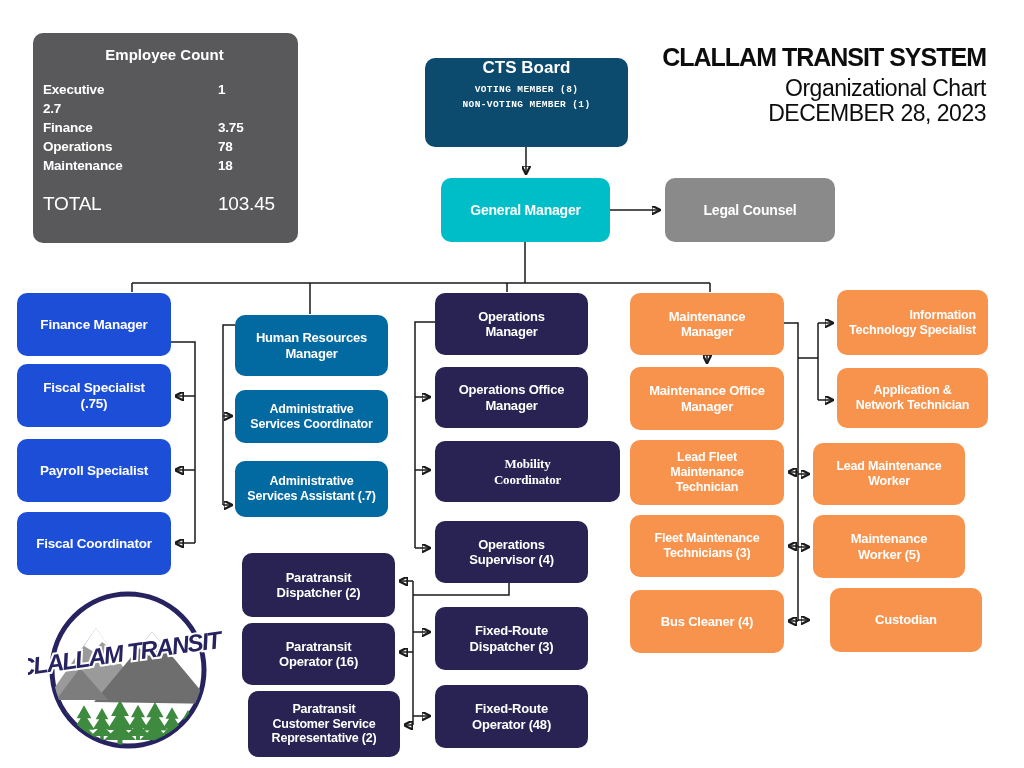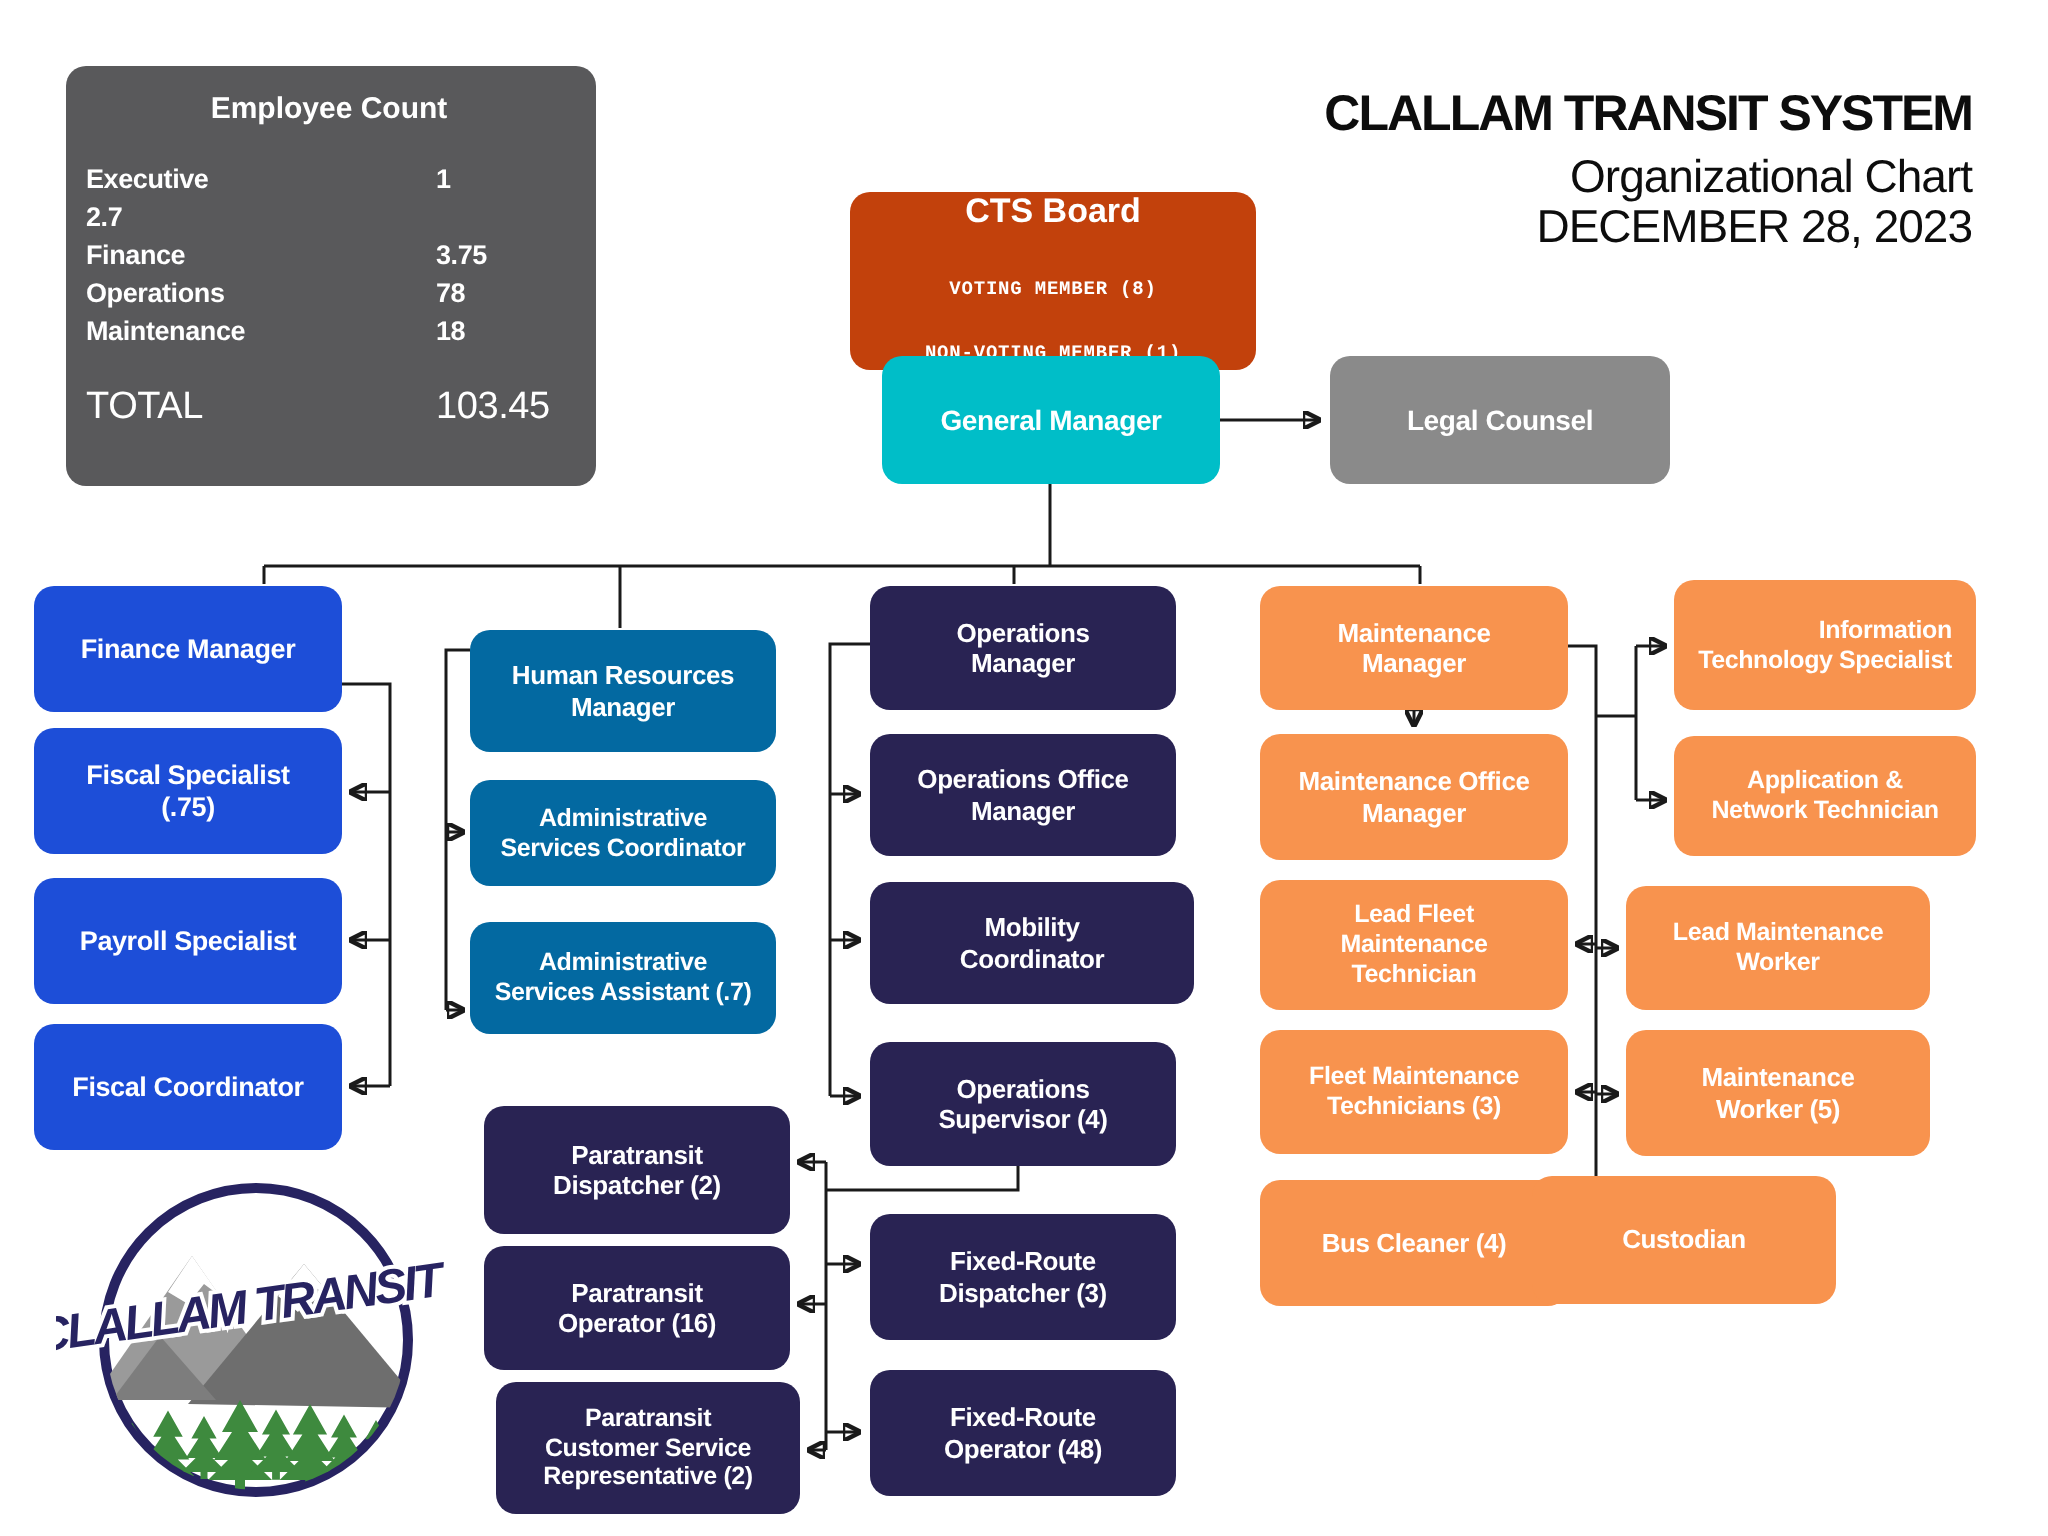--- a/index.html
+++ b/index.html
@@ -20,22 +20,22 @@
   .teal{background:#00BEC8;}
   .green{background:#1d4ed8;}
   .blue{background:#0369a1;}
   .navy{background:#292353;}
   .orange{background:#F8934E;}
   .gray{background:#8A8A8A;}
   .big-label{font-size:14px;font-weight:700;}
   
   #board{
     position:absolute;left:425px;top:58px;width:203px;height:89px;border-radius:10px;
-    background:#c2410c;color:#fff;display:flex;flex-direction:column;
-    align-items:center;justify-content:space-between;text-align:center;margin-top:38px;
+    background:#0c4a6e;color:#fff;display:flex;flex-direction:column;
+    align-items:center;justify-content:flex-start;text-align:center;
   }
   #board .b-title{font-size:17px;font-weight:700;margin-bottom:5px;}
   #board .b-sub{font-size:9.5px;font-weight:700;letter-spacing:0.4px;line-height:1.55;font-family:Liberation Mono, monospace;}
   
   #employee-panel{
     position:absolute;left:33px;top:33px;width:265px;height:210px;border-radius:10px;
     background:#59595B;color:#fff;box-sizing:border-box;padding:13px 12px 0 10px;
   }
   #employee-panel .ec-title{text-align:center;font-size:15px;font-weight:600;margin-bottom:17px;}
   .ec-row{display:grid;grid-template-columns:175px 1fr;line-height:19px;font-size:13.5px;font-weight:600;letter-spacing:-0.2px;}
@@ -153,21 +153,21 @@
 Manager</div>
   <div class="node blue" style="left:235px;top:390px;width:153px;height:53px;">Administrative
 Services Coordinator</div>
   <div class="node blue" style="left:235px;top:461px;width:153px;height:56px;">Administrative
 Services Assistant (.7)</div>
 
   <div class="node navy" style="left:435px;top:293px;width:153px;height:62px;font-size:13px;">Operations
 Manager</div>
   <div class="node navy" style="left:435px;top:367px;width:153px;height:61px;font-size:13px;">Operations Office
 Manager</div>
-  <div class="node navy" style="left:435px;top:441px;width:162px;height:61px;font-size:13px;">Mobility
+  <div class="node navy" style="left:435px;top:441px;width:185px;height:61px;font-size:13px;font-family:Liberation Serif, serif;">Mobility
 Coordinator</div>
   <div class="node navy" style="left:435px;top:521px;width:153px;height:62px;font-size:13px;">Operations
 Supervisor (4)</div>
 
   <div class="node navy" style="left:242px;top:553px;width:153px;height:64px;font-size:13px;">Paratransit
 Dispatcher (2)</div>
   <div class="node navy" style="left:242px;top:623px;width:153px;height:62px;font-size:13px;">Paratransit
 Operator (16)</div>
   <div class="node navy" style="left:248px;top:691px;width:152px;height:66px;">Paratransit
 Customer Service
@@ -189,21 +189,21 @@
   <div class="node orange" style="left:630px;top:590px;width:154px;height:63px;font-size:13px;">Bus Cleaner (4)</div>
 
   <div class="node orange" style="left:837px;top:290px;width:151px;height:65px;text-align:right;">Information
 Technology Specialist</div>
   <div class="node orange" style="left:837px;top:368px;width:151px;height:60px;">Application &amp;
 Network Technician</div>
   <div class="node orange" style="left:813px;top:443px;width:152px;height:62px;">Lead Maintenance
 Worker</div>
   <div class="node orange" style="left:813px;top:515px;width:152px;height:63px;font-size:13px;">Maintenance
 Worker (5)</div>
-  <div class="node orange" style="left:766px;top:588px;width:152px;height:64px;font-size:13px;">Custodian</div>
+  <div class="node orange" style="left:830px;top:588px;width:152px;height:64px;font-size:13px;">Custodian</div>
 
   <svg id="logo" width="200" height="190" viewBox="0 0 200 190">
     <defs>
       <clipPath id="logo-clip">
           <circle cx="100" cy="92" r="75"></circle>
         </clipPath>
       <path id="tree" d="M0,-40 L9,-24 L4,-24 L13,-10 L6,-10 L16,0 L2.5,0 L2.5,5 L-2.5,5 L-2.5,0 L-16,0 L-6,-10 L-13,-10 L-4,-24 L-9,-24 Z"></path>
     </defs>
     <circle cx="100" cy="92" r="76" fill="#ffffff" stroke="#272361" stroke-width="5"></circle>
     <g clip-path="url(#logo-clip)">

